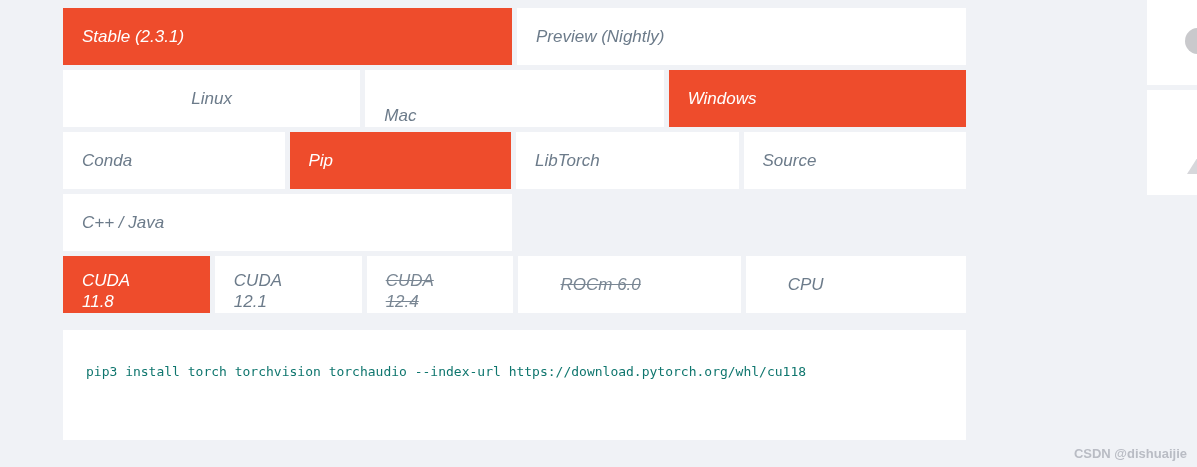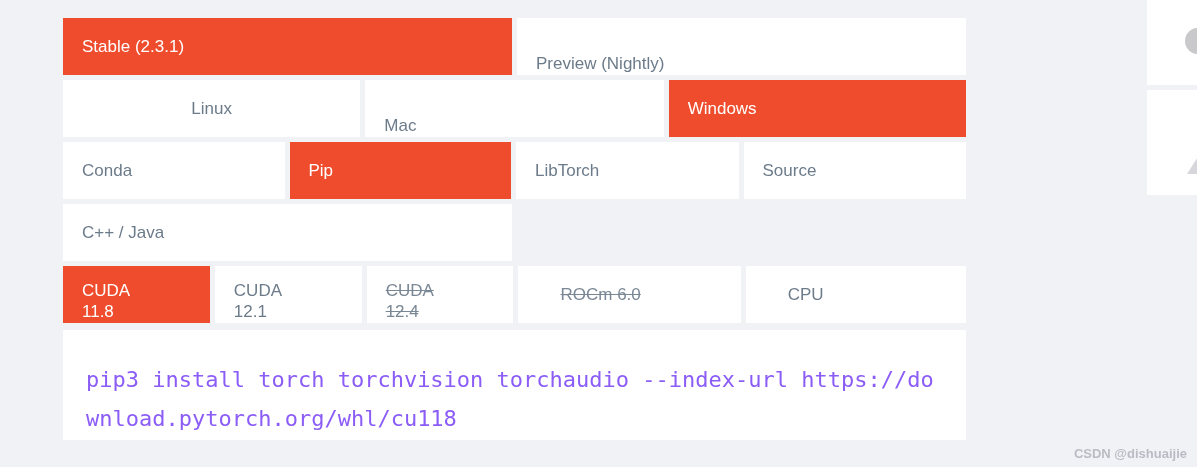--- a/index.html
+++ b/index.html
@@ -13,22 +13,23 @@
     background: #f0f2f6;
     font-family: "Liberation Sans", sans-serif;
     overflow: hidden;
     position: relative;
   }
 
   
   .matrix {
     position: absolute;
     left: 63px;
-    top: 18px;
+    top: 8px;
     width: 903px;
+    font-style: italic;
   }
 
   .matrix-row {
     display: flex;
     width: 100%;
     margin-bottom: 5px;
   }
 
   .cell {
     background: #ffffff;
@@ -56,21 +57,21 @@
     color: #7a8794;
   }
 
   
   .row-compute .cell { height: 57px; align-items: flex-end; padding-top: 7px; }
   .row-compute .cell .cell-text { display: block; }
   .row-compute .cell.oneline { align-items: center; padding-top: 0; padding-left: 42px; }
 
   
   .row-version .cell-stable  { width: 449px; }
-  .row-version .cell-preview { width: 449px; align-items: flex-end; }
+  .row-version .cell-preview { width: 449px; }
 
   
   .row-os .cell-linux   { width: 299px; justify-content: center; }
   .row-os .cell-mac     { width: 300px; align-items: flex-end; }
   .row-os .cell-windows { width: 299px; }
 
   
   .row-package .cell-conda    { width: 224px; }
   .row-package .cell-pip      { width: 224px; }
   .row-package .cell-libtorch { width: 225px; }
@@ -93,23 +94,23 @@
     left: 63px;
     top: 330px;
     width: 903px;
     height: 110px;
     background: #ffffff;
     box-sizing: border-box;
     padding: 30px 23px 0 23px;
   }
   .command-text {
     font-family: "DejaVu Sans Mono", "Liberation Mono", monospace;
-    font-size: 22px;
+    font-size: 13px;
     line-height: 1.78;
-    color: #8b5cf6;
+    color: #0f766e;
     word-break: break-all;
     white-space: pre-wrap;
     margin: 0;
   }
 
   
   .side-panel {
     position: absolute;
     left: 1147px;
     top: 0;

